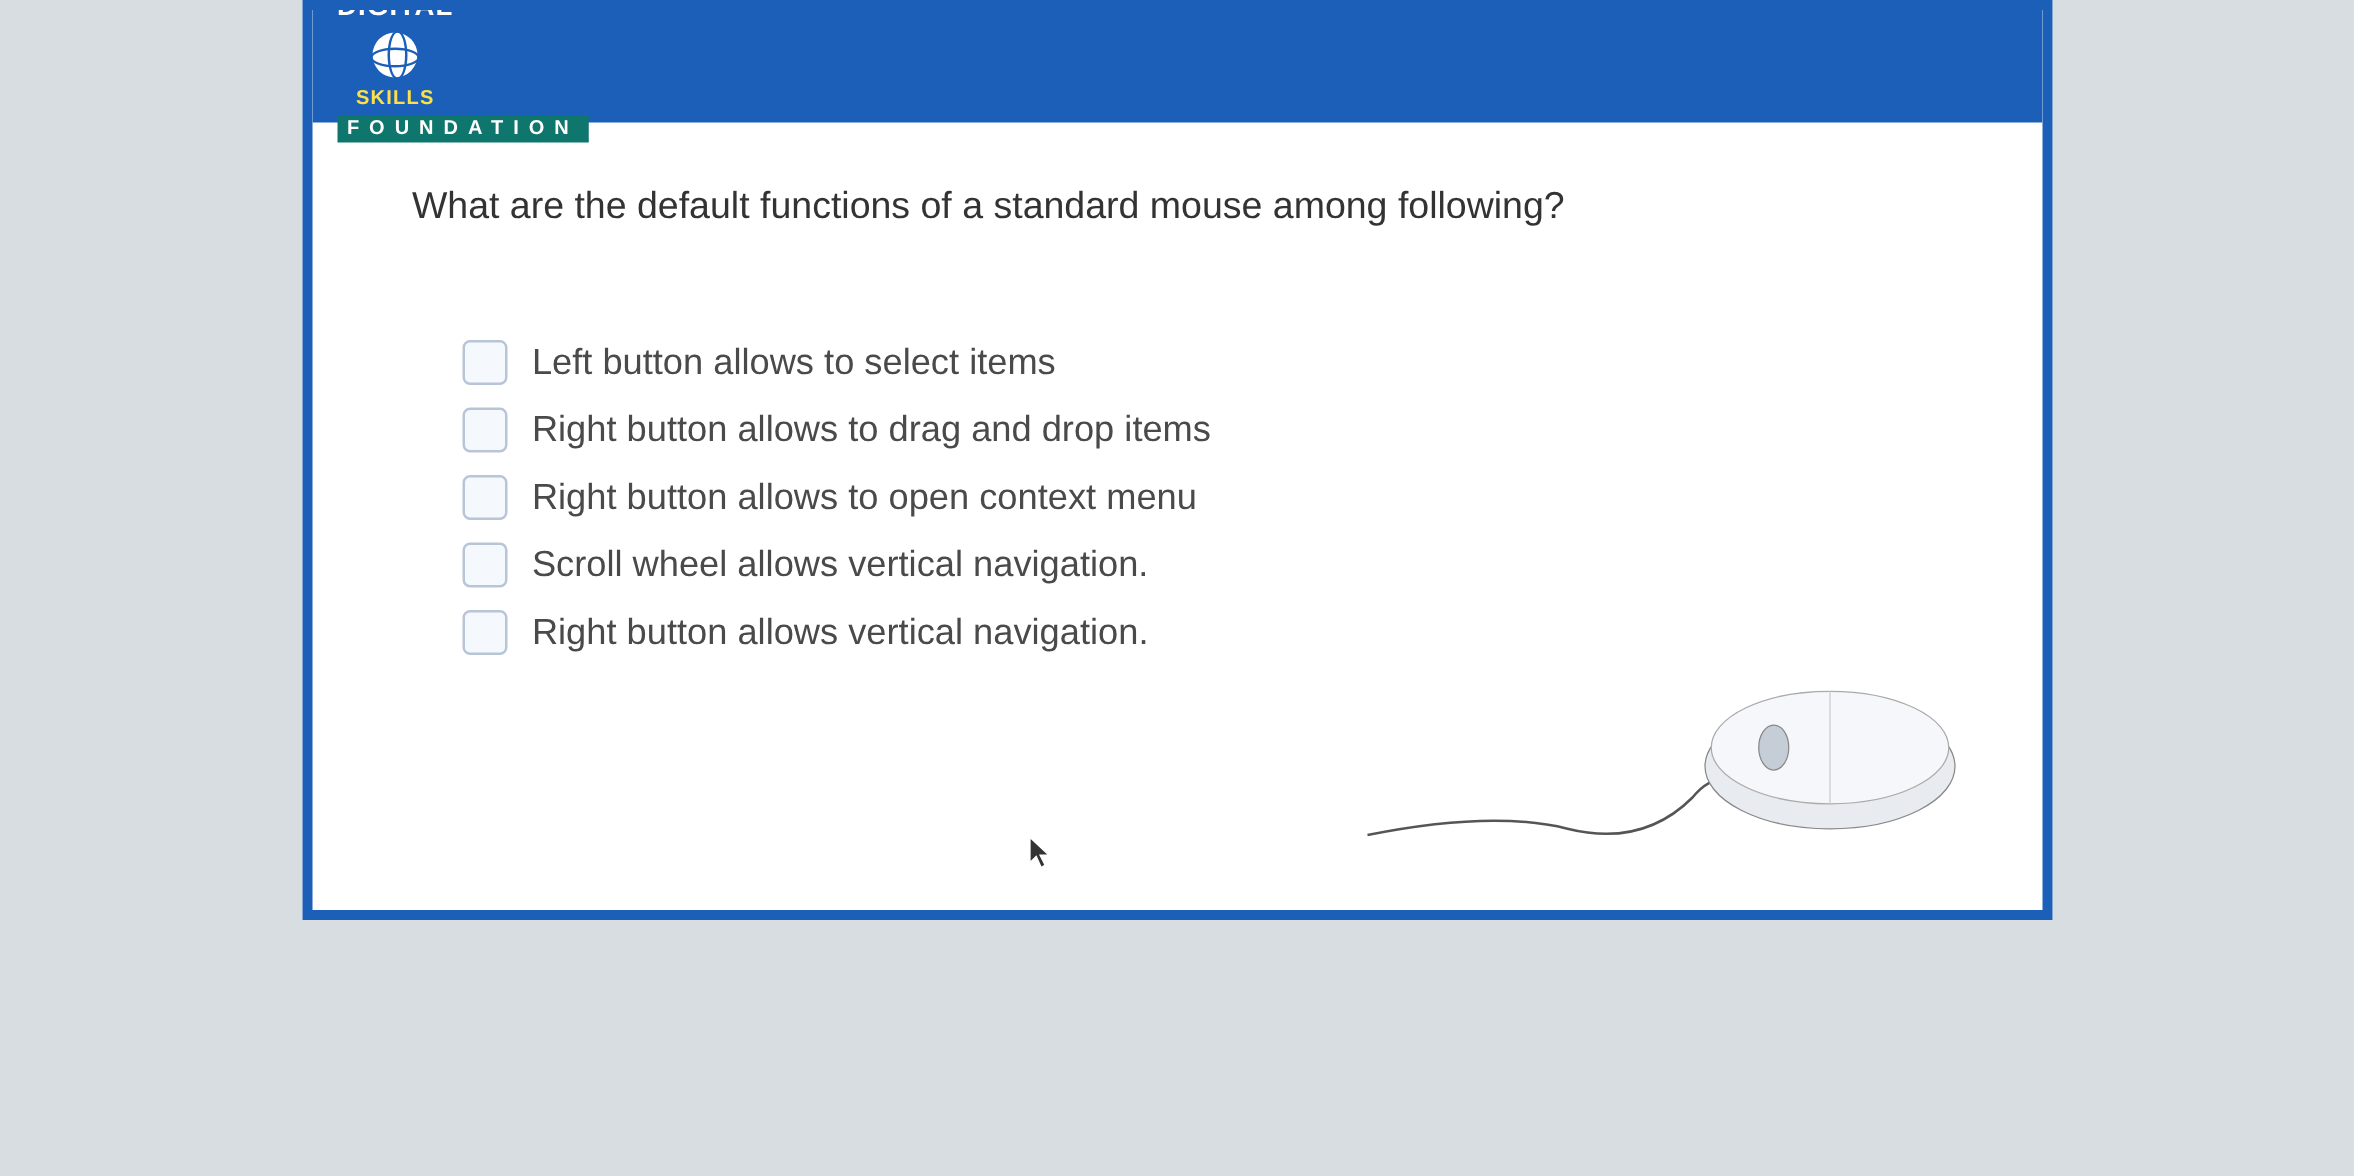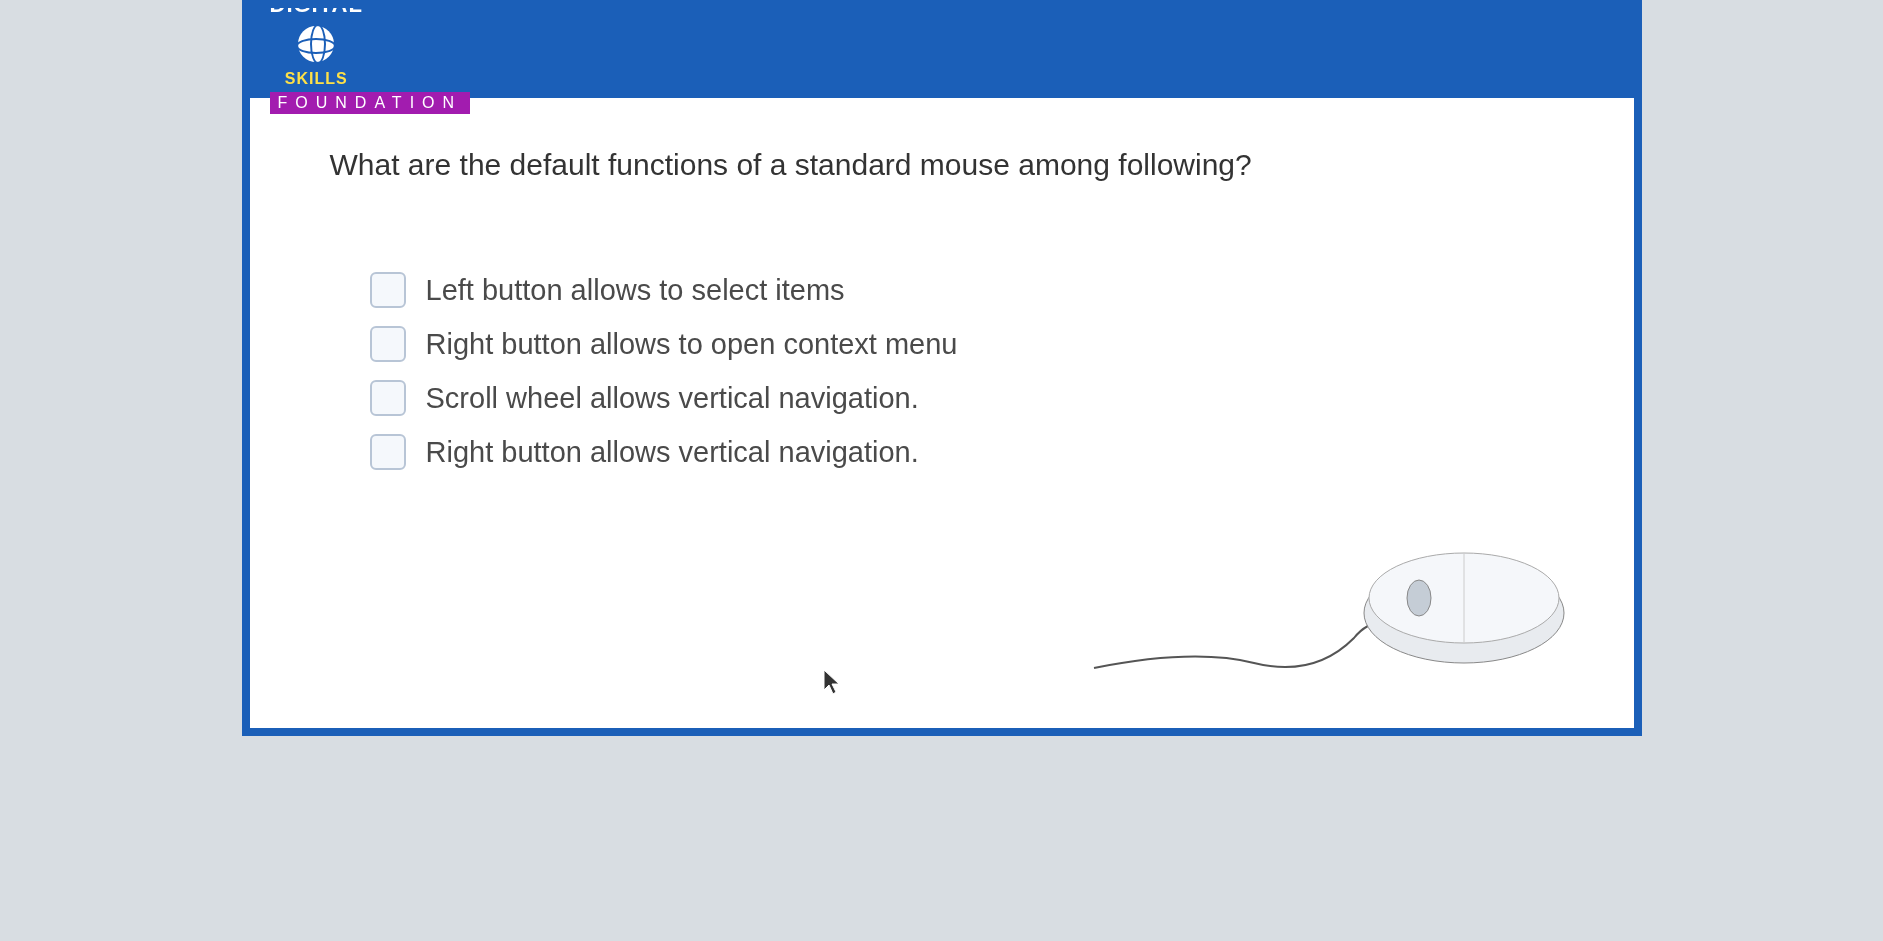--- a/index.html
+++ b/index.html
@@ -77,27 +77,27 @@
       border-radius: 50%;
       left: 12px;
     }
     .logo-skills {
       color: #fde047;
       font-weight: bold;
       font-size: 16px;
       letter-spacing: 1px;
     }
     .logo-foundation {
-      background: #a21caf;
+      background: #0f766e;
       color: #ffffff;
       font-size: 16px;
       letter-spacing: 8px;
       padding: 2px 8px;
       margin-top: 4px;
-      font-weight: 400;
+      font-weight: 700;
     }
     .header-title {
       flex: 1;
       text-align: center;
       color: #ffffff;
       font-size: 34px;
       font-weight: bold;
       padding-right: 100px;
     }
     .content {
@@ -177,20 +177,24 @@
     </div>
   </div>
 
   <div class="content">
     <div class="question-text">What are the default functions of a standard mouse among following?</div>
 
     <div class="options">
       <div class="option">
         <div class="checkbox"></div>
         <span class="option-label">Left button allows to select items</span>
+      </div>
+      <div class="option">
+        <div class="checkbox"></div>
+        <span class="option-label">Right button allows to drag and drop items</span>
       </div>
       <div class="option">
         <div class="checkbox"></div>
         <span class="option-label">Right button allows to open context menu</span>
       </div>
       <div class="option">
         <div class="checkbox"></div>
         <span class="option-label">Scroll wheel allows vertical navigation.</span>
       </div>
       <div class="option">

